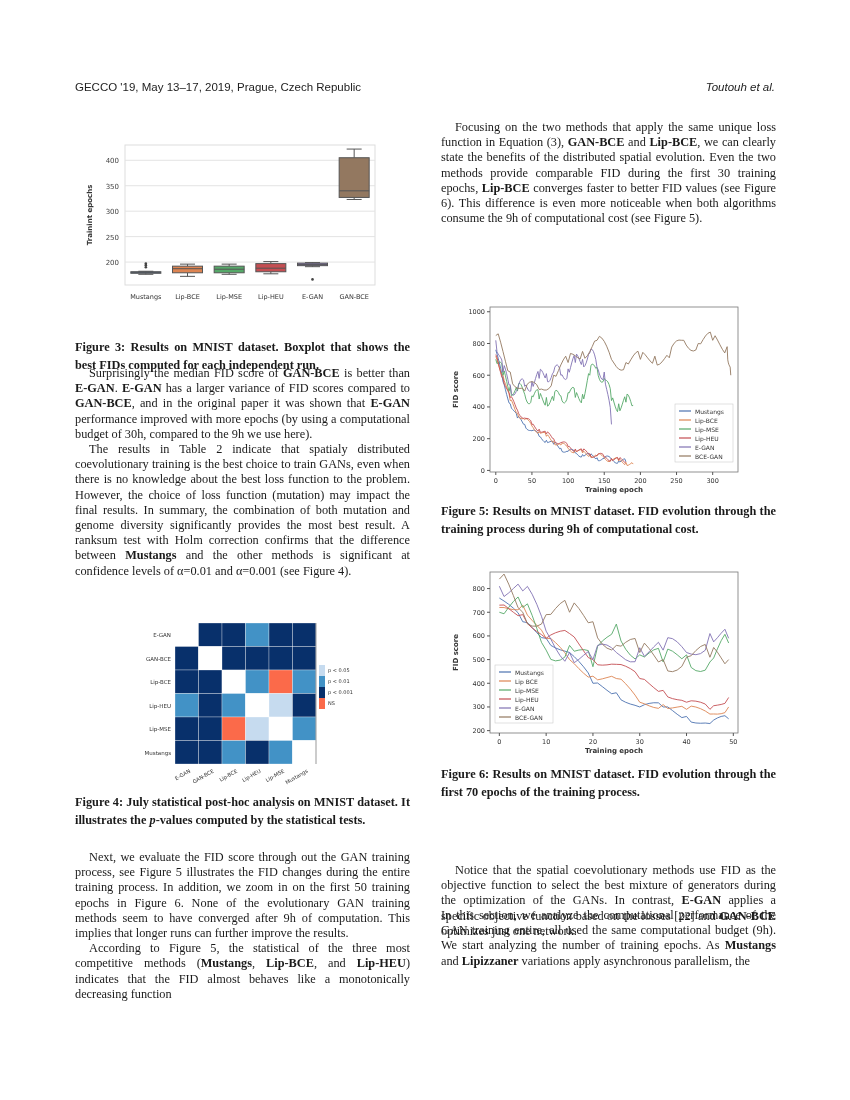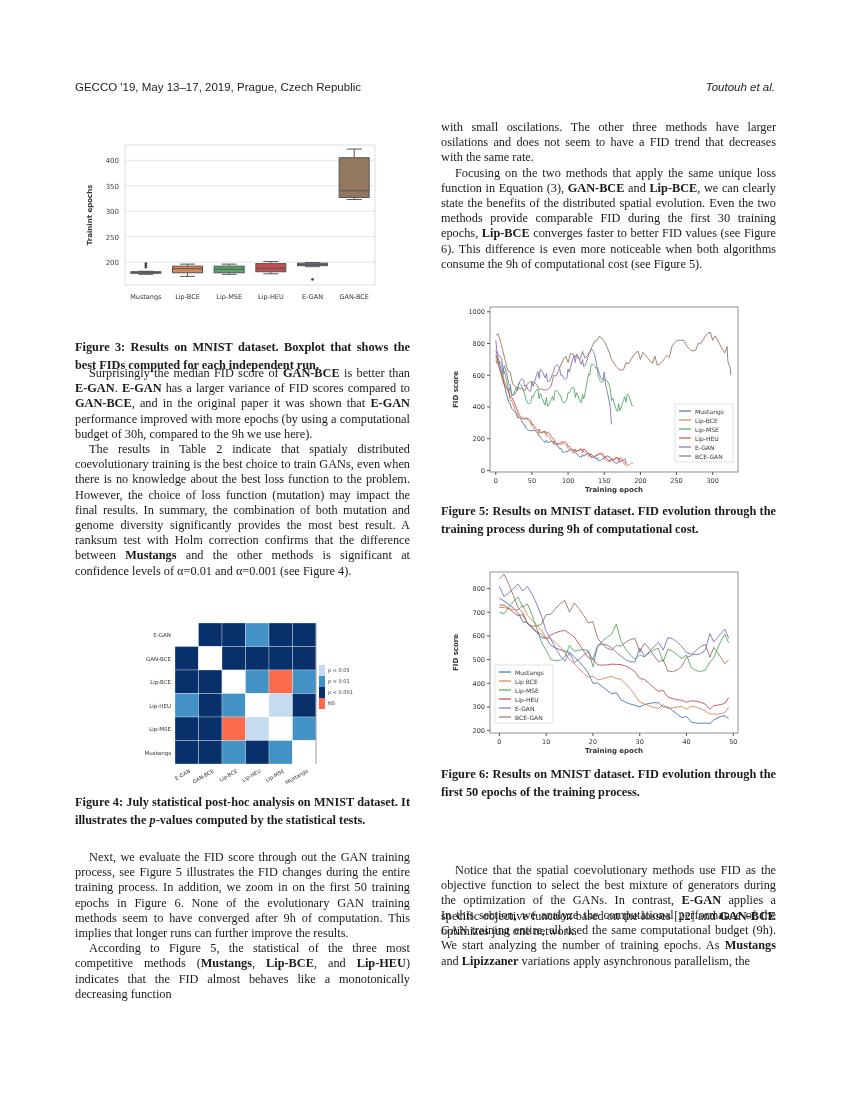--- a/index.html
+++ b/index.html
@@ -162,21 +162,20 @@
 <div class="col col-left" style="top:793px;">
   <p class="caption"><span>Figure 4: July statistical post-hoc analysis on MNIST dataset. It illustrates the </span><i>p</i><span>-values computed by the statistical tests.</span></p>
 </div>
 
 <div class="col col-left" style="top:850px;">
   <p class="para">Next, we evaluate the FID score through out the GAN training process, see Figure 5 illustrates the FID changes during the entire training process. In addition, we zoom in on the first 50 training epochs in Figure 6. None of the evolutionary GAN training methods seem to have converged after 9h of computation. This implies that longer runs can further improve the results.</p>
   <p class="para"><span>According to Figure 5, the statistical of the three most competitive methods (</span><b>Mustangs</b><span>, </span><b>Lip-BCE</b><span>, and </span><b>Lip-HEU</b><span>) indicates that the FID almost behaves like a monotonically decreasing function</span></p>
 </div>
 
 <div class="col col-right" style="top:120px;">
-  <p class="para noindent">with small oscilations. The other three methods have larger osilations and does not seem to have a FID trend that decreases with the same rate.</p>
   <p class="para"><span>Focusing on the two methods that apply the same unique loss function in Equation (3), </span><b>GAN-BCE</b><span> and </span><b>Lip-BCE</b><span>, we can clearly state the benefits of the distributed spatial evolution. Even the two methods provide comparable FID during the first 30 training epochs, </span><b>Lip-BCE</b><span> converges faster to better FID values (see Figure 6). This difference is even more noticeable when both algorithms consume the 9h of computational cost (see Figure 5).</span></p>
 </div>
 
 <div class="fig" style="left:448px; top:302px; width:300px; height:195px;">
   <svg id="fig5svg" width="300" height="195">
       <rect x="42" y="5" width="248" height="165" fill="#fff" stroke="#777" stroke-width="0.8"></rect>
       <line x1="39" x2="42" y1="168.41346153846155" y2="168.41346153846155" stroke="#555"></line>
       <text x="37" y="170.91346153846155" font-size="6.5" text-anchor="end" fill="#333">0</text>
       <line x1="39" x2="42" y1="136.68269230769232" y2="136.68269230769232" stroke="#555"></line>
       <text x="37" y="139.18269230769232" font-size="6.5" text-anchor="end" fill="#333">200</text>
@@ -275,21 +274,21 @@
       <text x="67" y="125.5" font-size="6" fill="#333">Lip-MSE</text>
       <line x1="51" x2="63" y1="132" y2="132" stroke="#c44e52" stroke-width="1.2"></line>
       <text x="67" y="134.5" font-size="6" fill="#333">Lip-HEU</text>
       <line x1="51" x2="63" y1="141" y2="141" stroke="#8172b3" stroke-width="1.2"></line>
       <text x="67" y="143.5" font-size="6" fill="#333">E-GAN</text>
       <line x1="51" x2="63" y1="150" y2="150" stroke="#937860" stroke-width="1.2"></line>
       <text x="67" y="152.5" font-size="6" fill="#333">BCE-GAN</text>
     </svg>
 </div>
 <div class="col col-right" style="top:765px;">
-  <p class="caption">Figure 6: Results on MNIST dataset. FID evolution through the first 50 epochs of the training process.</p>
+  <p class="caption">Figure 6: Results on MNIST dataset. FID evolution through the first 70 epochs of the training process.</p>
 </div>
 
 <div class="col col-right" style="top:863px;">
   <p class="para"><span>Notice that the spatial coevolutionary methods use FID as the objective function to select the best mixture of generators during the optimization of the GANs. In contrast, </span><b>E-GAN</b><span> applies a specific objective function based on the losses [22] and </span><b>GAN-BCE</b><span> optimizes just one network.</span></p>
 </div>
 
 <div class="col col-right" style="top:904px;">
   <p class="para noindent" style="margin-top:4px;"><span>In this section, we analyze the computational performance of the GAN training entire, all used the same computational budget (9h). We start analyzing the number of training epochs. As </span><b>Mustangs</b><span> and </span><b>Lipizzaner</b><span> variations apply asynchronous parallelism, the</span></p>
 </div>
 

